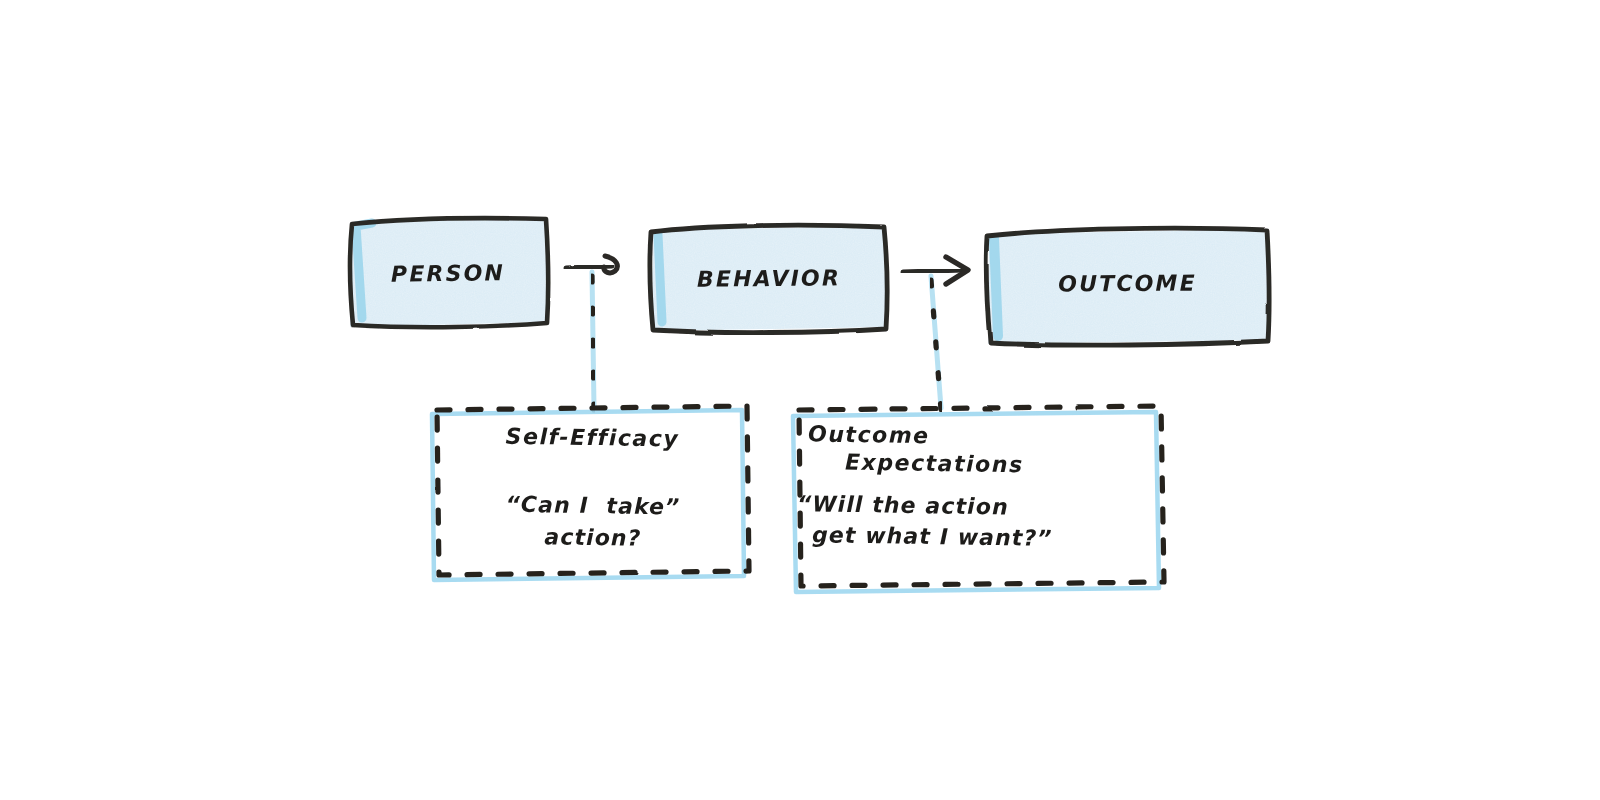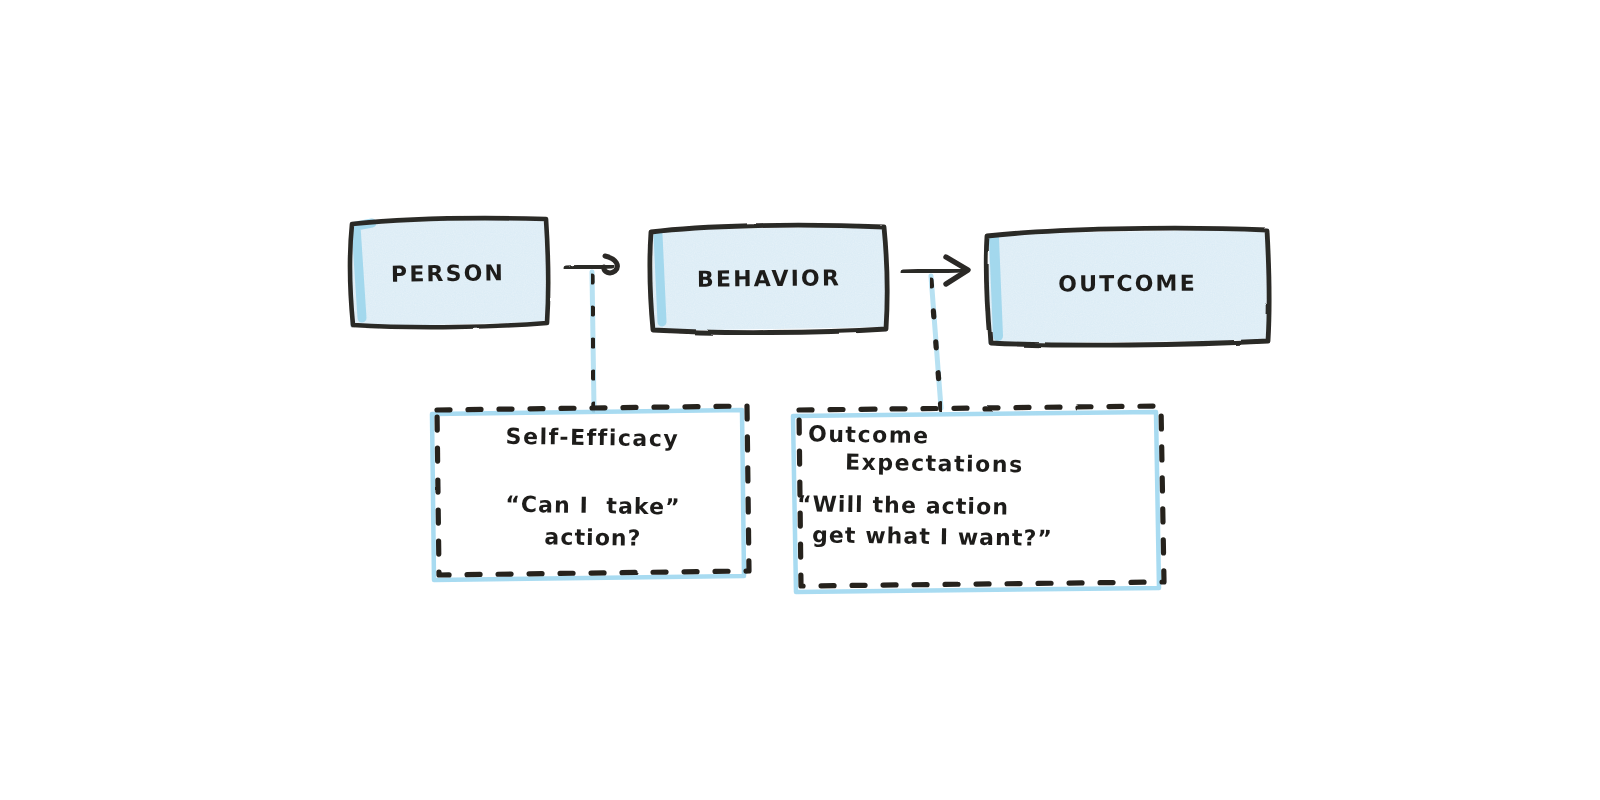--- a/index.html
+++ b/index.html
@@ -12,20 +12,21 @@
     width: 1600px;
     height: 800px;
     overflow: hidden;
     font-family: "DejaVu Sans", sans-serif;
   }
   #canvas {
     position: relative;
     width: 1476px;
     height: 800px;
     background: #ffffff;
+    font-style: italic;
   }
   #sketch {
     position: absolute;
     top: 0;
     left: 0;
     width: 1600px;
     height: 800px;
   }
   
   .label {

